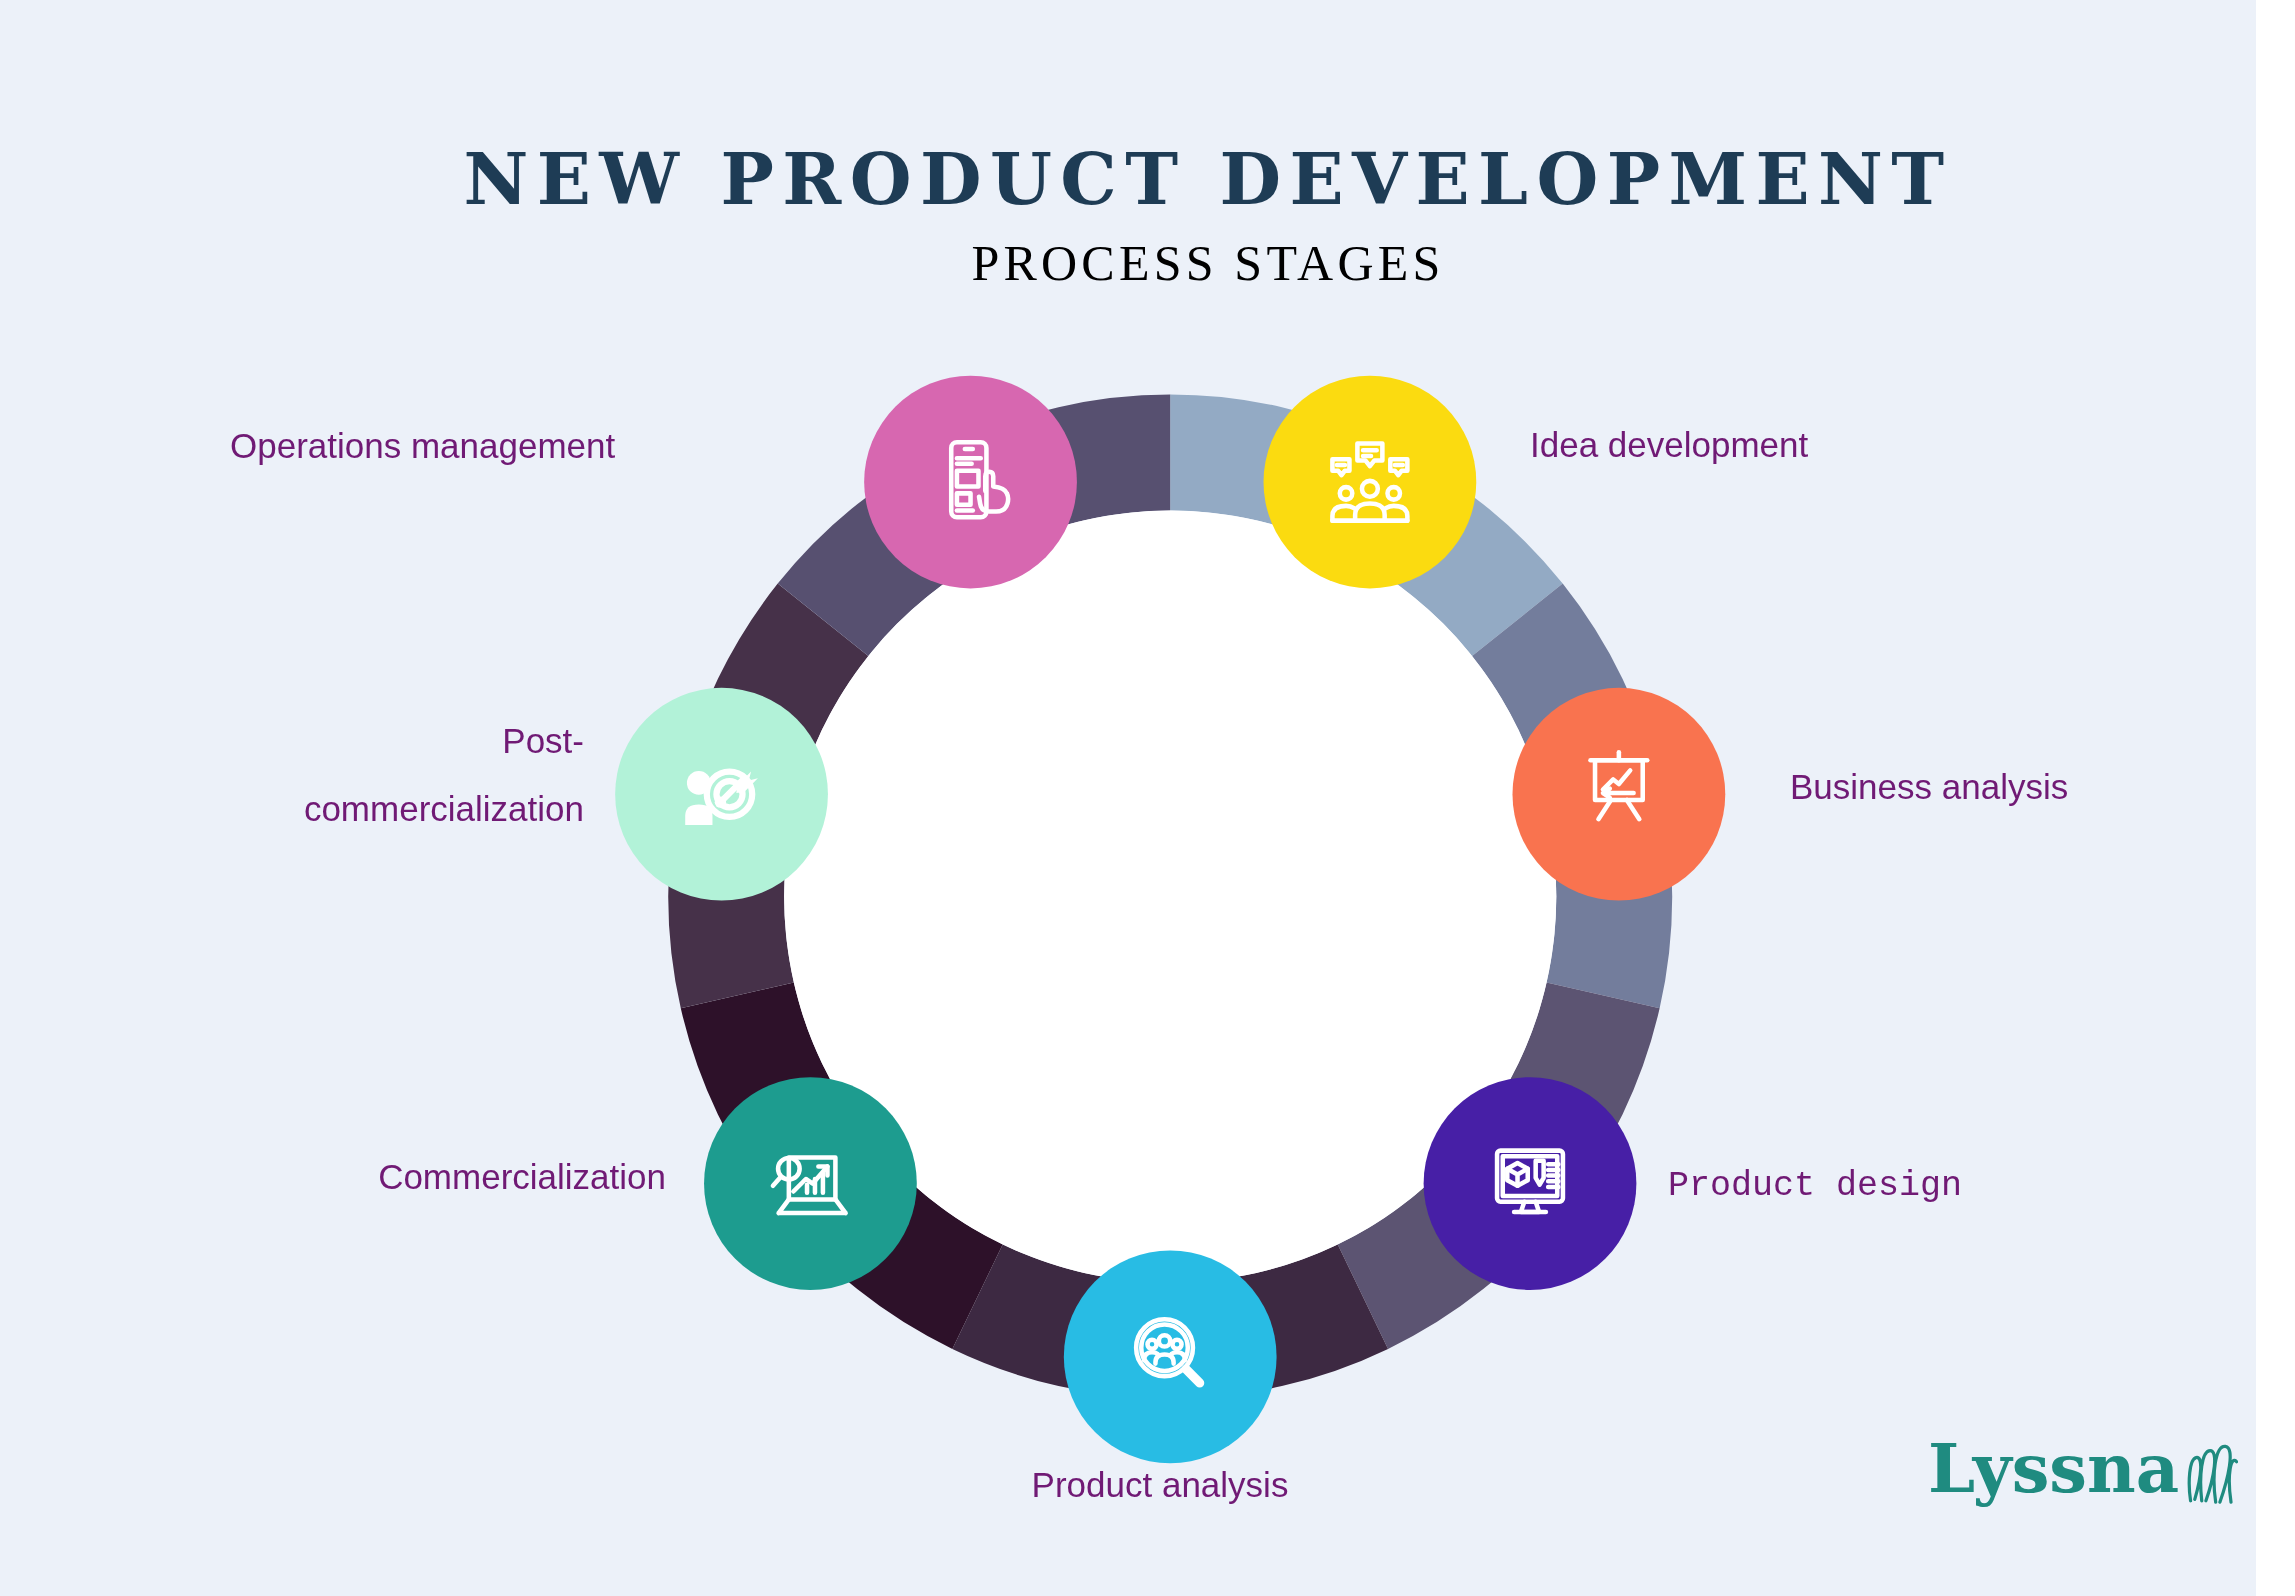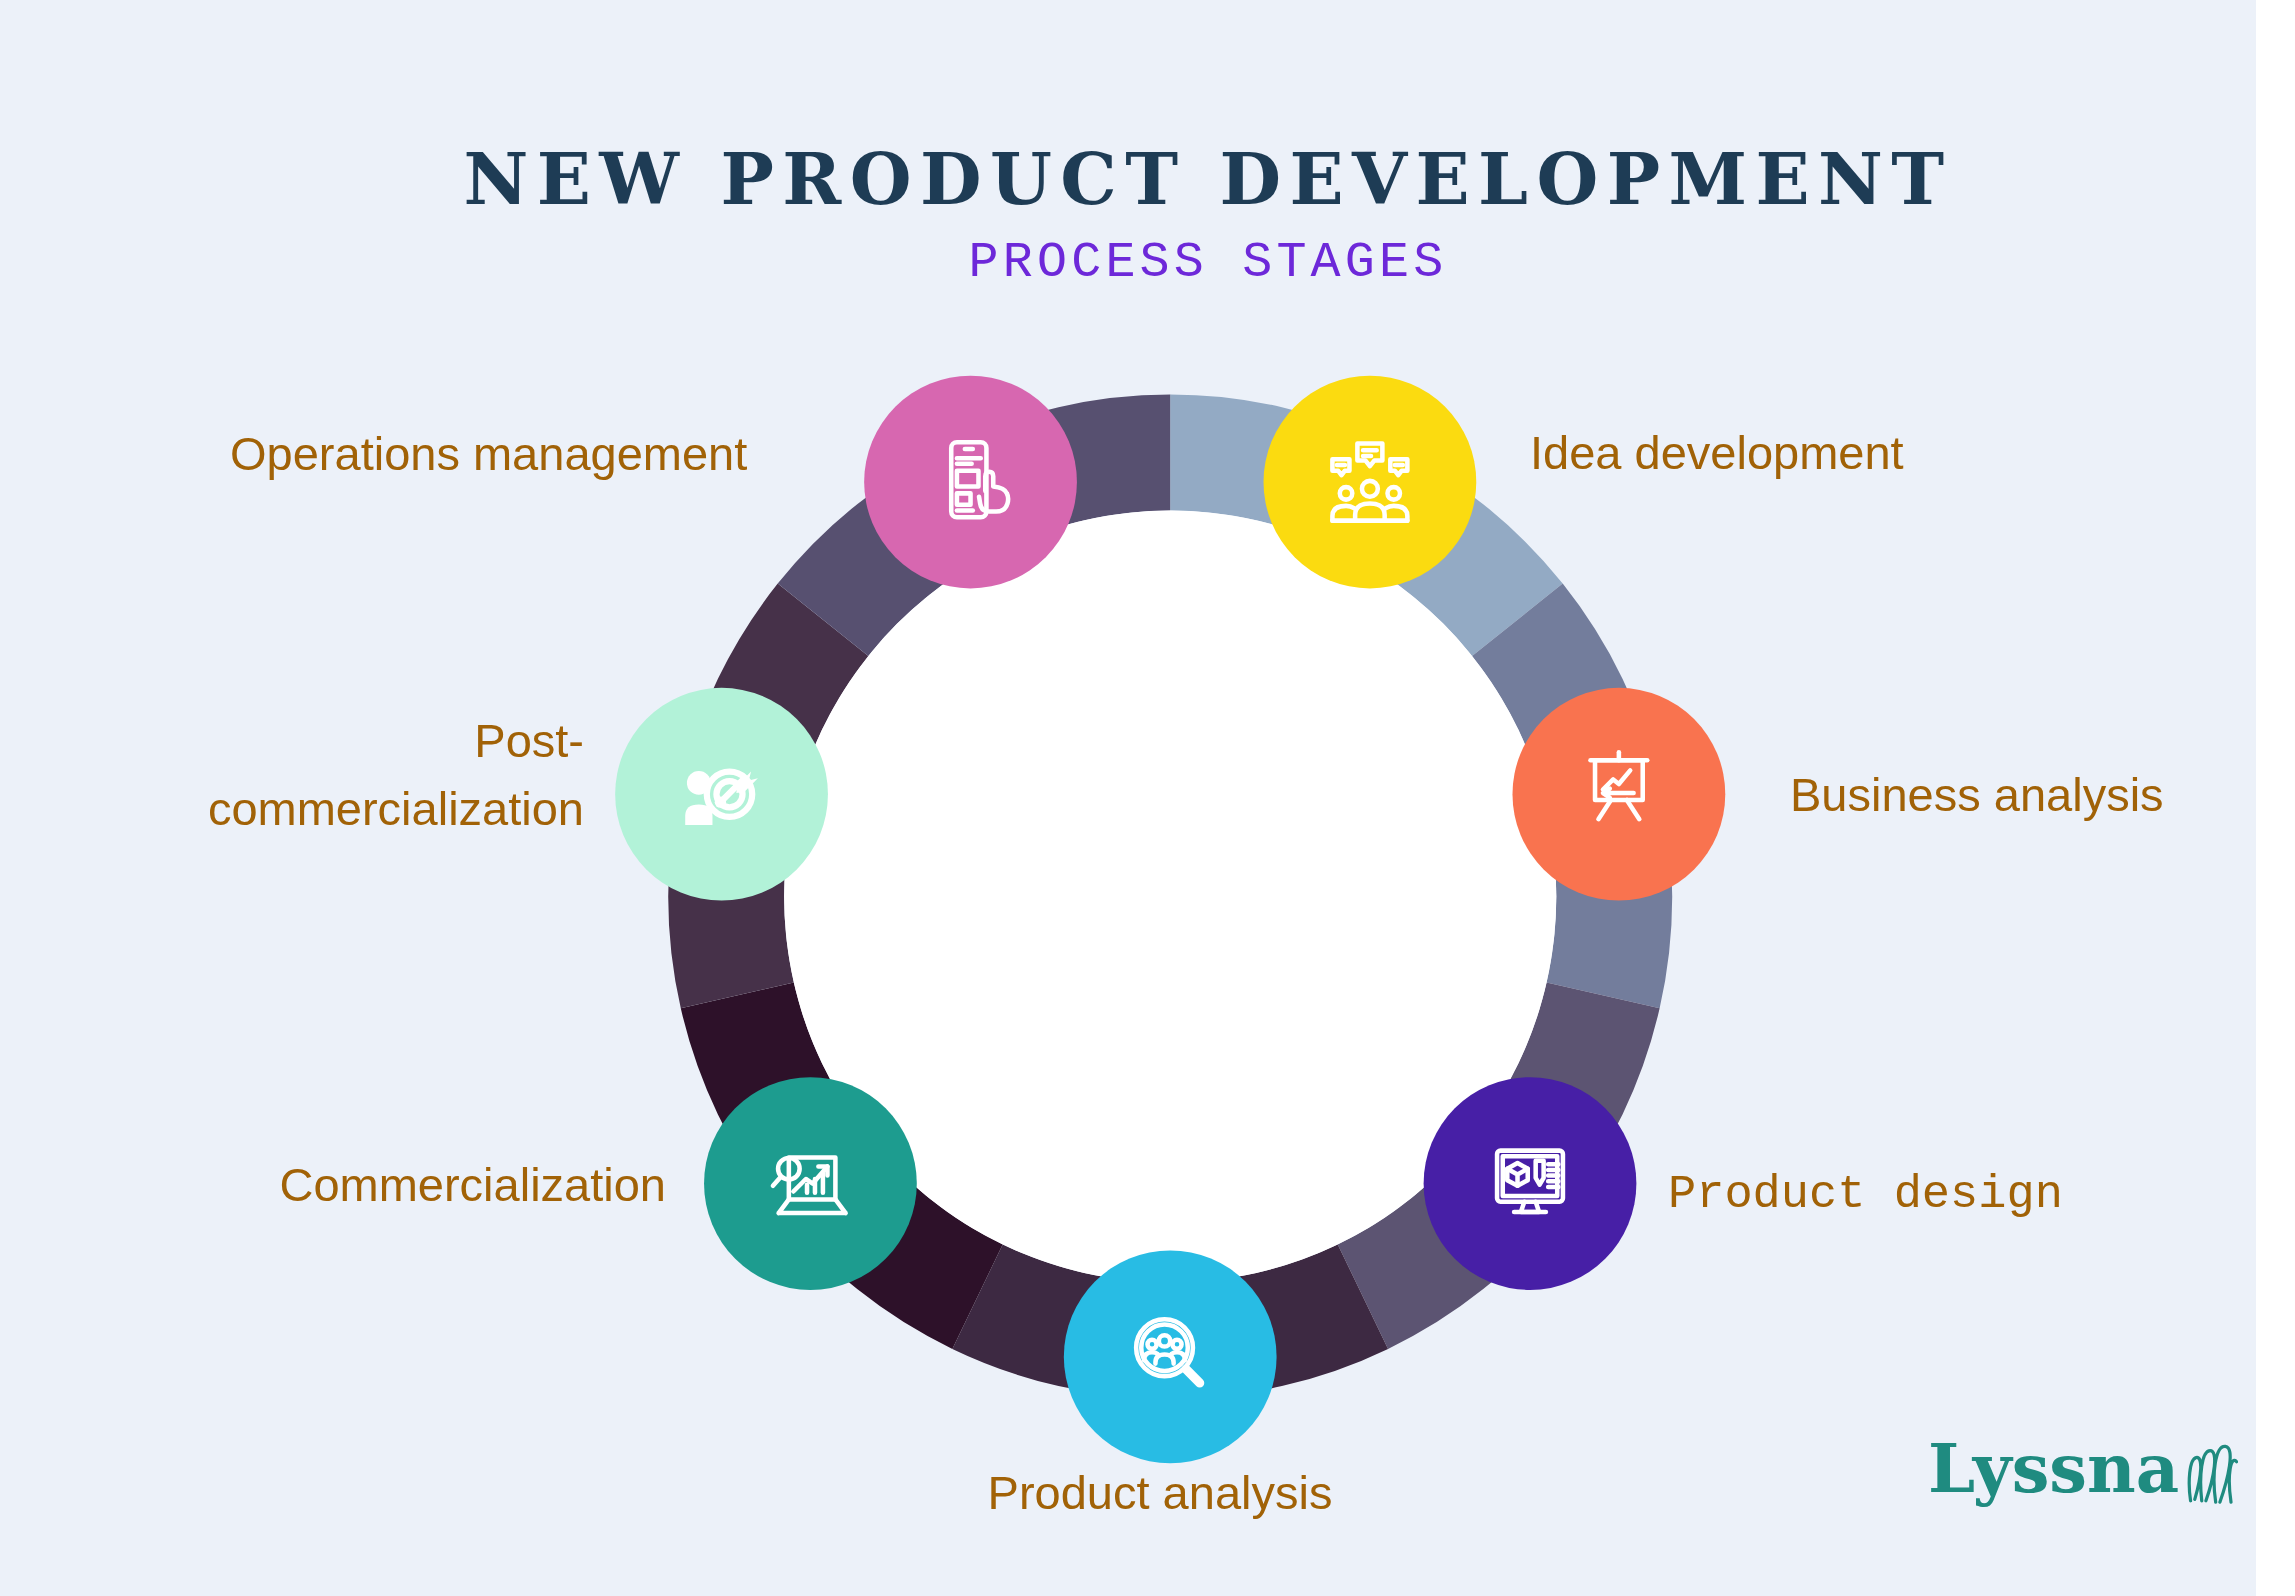--- a/index.html
+++ b/index.html
@@ -3,28 +3,28 @@
 <meta charset="utf-8">
 <style>
   html,body{margin:0;padding:0;}
   body{width:2295px;height:1596px;overflow:hidden;font-family:"Liberation Sans",sans-serif;}
   .canvas{position:relative;width:2256px;height:1596px;background:#ECF1F9;}
 
   
   .header{position:absolute;top:142px;left:120px;width:2176px;text-align:center;}
   .title{margin:0;font-family:"DejaVu Serif","Liberation Serif",serif;font-weight:600;
          font-size:71px;line-height:1.05;letter-spacing:8.4px;color:#1E3C55;}
-  .subtitle{margin:20.3px 0 0 0;font-family:Liberation Mono, monospace;font-weight:400;
-         font-size:50px;line-height:1.05;letter-spacing:4.2px;color:#6d28d9;}
+  .subtitle{margin:20.3px 0 0 0;font-family:Liberation Serif, serif;font-weight:400;
+         font-size:50px;line-height:1.05;letter-spacing:4.2px;color:#000000;}
 
   
   svg.diagram{position:absolute;left:0;top:0;width:2295px;height:1596px;}
 
   
-  .stage-label{position:absolute;font-size:47px;line-height:1.3;color:#a16207;white-space:nowrap;}
+  .stage-label{position:absolute;font-size:35px;line-height:1.3;color:#701a75;white-space:nowrap;}
   #label-0{left:1530px;top:422px;}
   #label-1{left:1790px;top:764px;}
   #label-2{left:1668px;top:1164px;font-family:Liberation Mono, monospace;}
   #label-3{left:861px;top:1462px;width:598px;text-align:center;}
   #label-4{left:188px;top:1154px;width:478px;text-align:right;}
   #label-5{left:106px;top:707px;width:478px;text-align:right;line-height:68px;}
   #label-6{left:230px;top:423px;}
 
   
   .logo{position:absolute;left:1928px;top:1432px;display:flex;align-items:flex-start;color:#1F8B80;}

